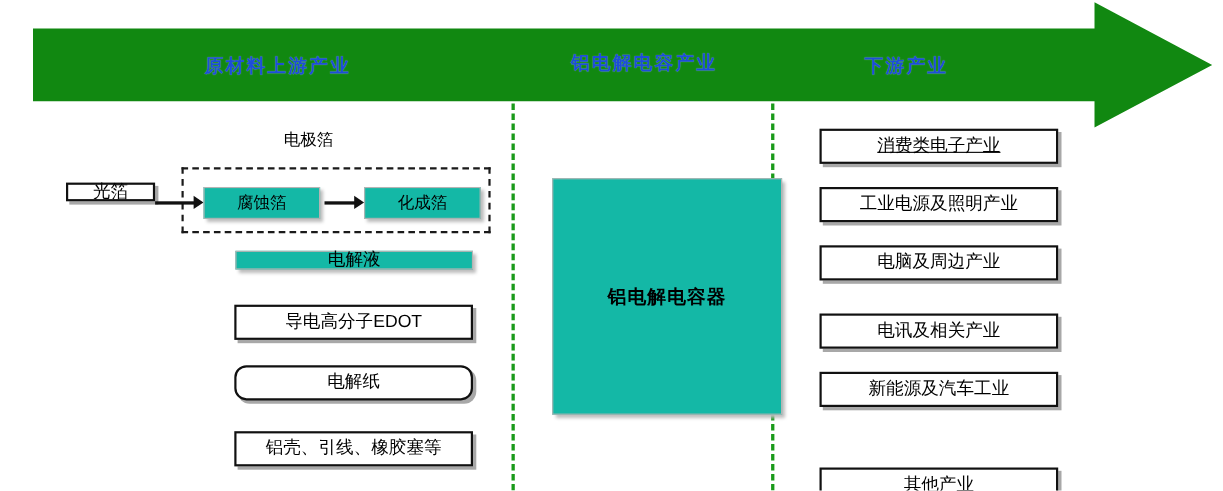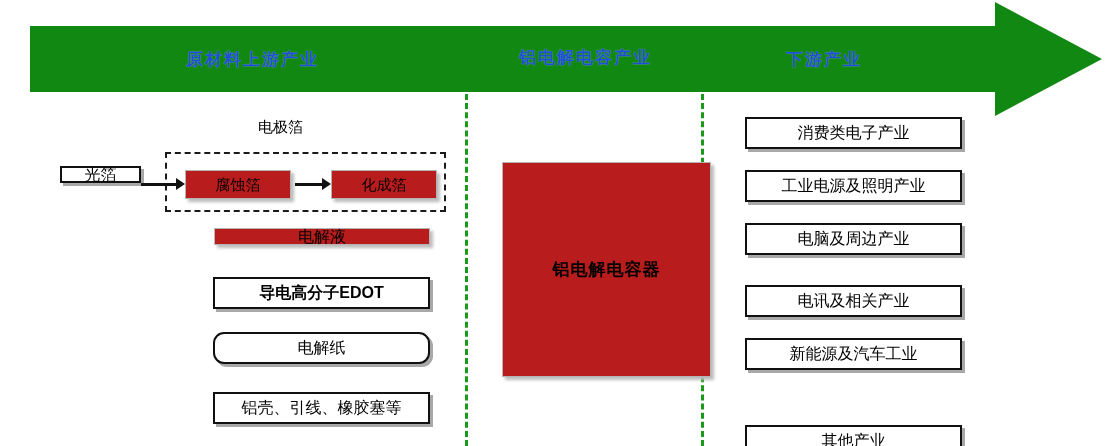--- a/index.html
+++ b/index.html
@@ -59,21 +59,21 @@
     font-size: 16px;
     line-height: 1;
     white-space: nowrap;
   }
   .box-white {
     background: #ffffff;
     border: 2px solid #111111;
     box-shadow: 3px 3px 0 0 #a8a8a8;
   }
   .box-blue {
-    background: #b91c1c;
+    background: #14b8a6;
     border: 1px solid #b4b4b4;
     box-shadow: 3px 3px 3px 0 #bcbcbc;
   }
 
   
   #label-electrode-foil {
     position: absolute;
     left: 258px;
     top: 118px;
     font-size: 15px;
@@ -107,42 +107,42 @@
     width: 0;
     height: 0;
     border-left: 9px solid #111111;
     border-top: 6.5px solid transparent;
     border-bottom: 6.5px solid transparent;
   }
   #conn-guangbo-fushibo { left: 141px; top: 183px; width: 36px; }
   #conn-fushibo-huachengbo { left: 295px; top: 183px; width: 28px; }
 
   #box-dianjieye { left: 214px; top: 228px; width: 216px; height: 17px; }
-  #box-edot { left: 213px; top: 277px; width: 217px; height: 32px; font-weight: bold; }
+  #box-edot { left: 213px; top: 277px; width: 217px; height: 32px; }
   #box-dianjiezhi { left: 213px; top: 332px; width: 217px; height: 32px; border-radius: 11px; }
   #box-waike { left: 213px; top: 392px; width: 217px; height: 32px; }
 
   
   #box-capacitor {
     left: 502px;
     top: 162px;
     width: 209px;
     height: 215px;
     font-size: 17px;
     font-weight: bold;
     letter-spacing: 1px;
   }
 
   
   .box-downstream {
     left: 745px;
     width: 217px;
     height: 32px;
   }
-  #box-ds-0 { top: 117px; }
+  #box-ds-0 { top: 117px; text-decoration: underline; }
   #box-ds-1 { top: 170px; }
   #box-ds-2 { top: 223px; }
   #box-ds-3 { top: 285px; }
   #box-ds-4 { top: 338px; }
   #box-ds-5 { top: 397px; margin-top: 28px; }
 </style>
 </head>
 <body>
 
 <svg id="banner-arrow" viewBox="0 0 1112 120" width="1112" height="120">

